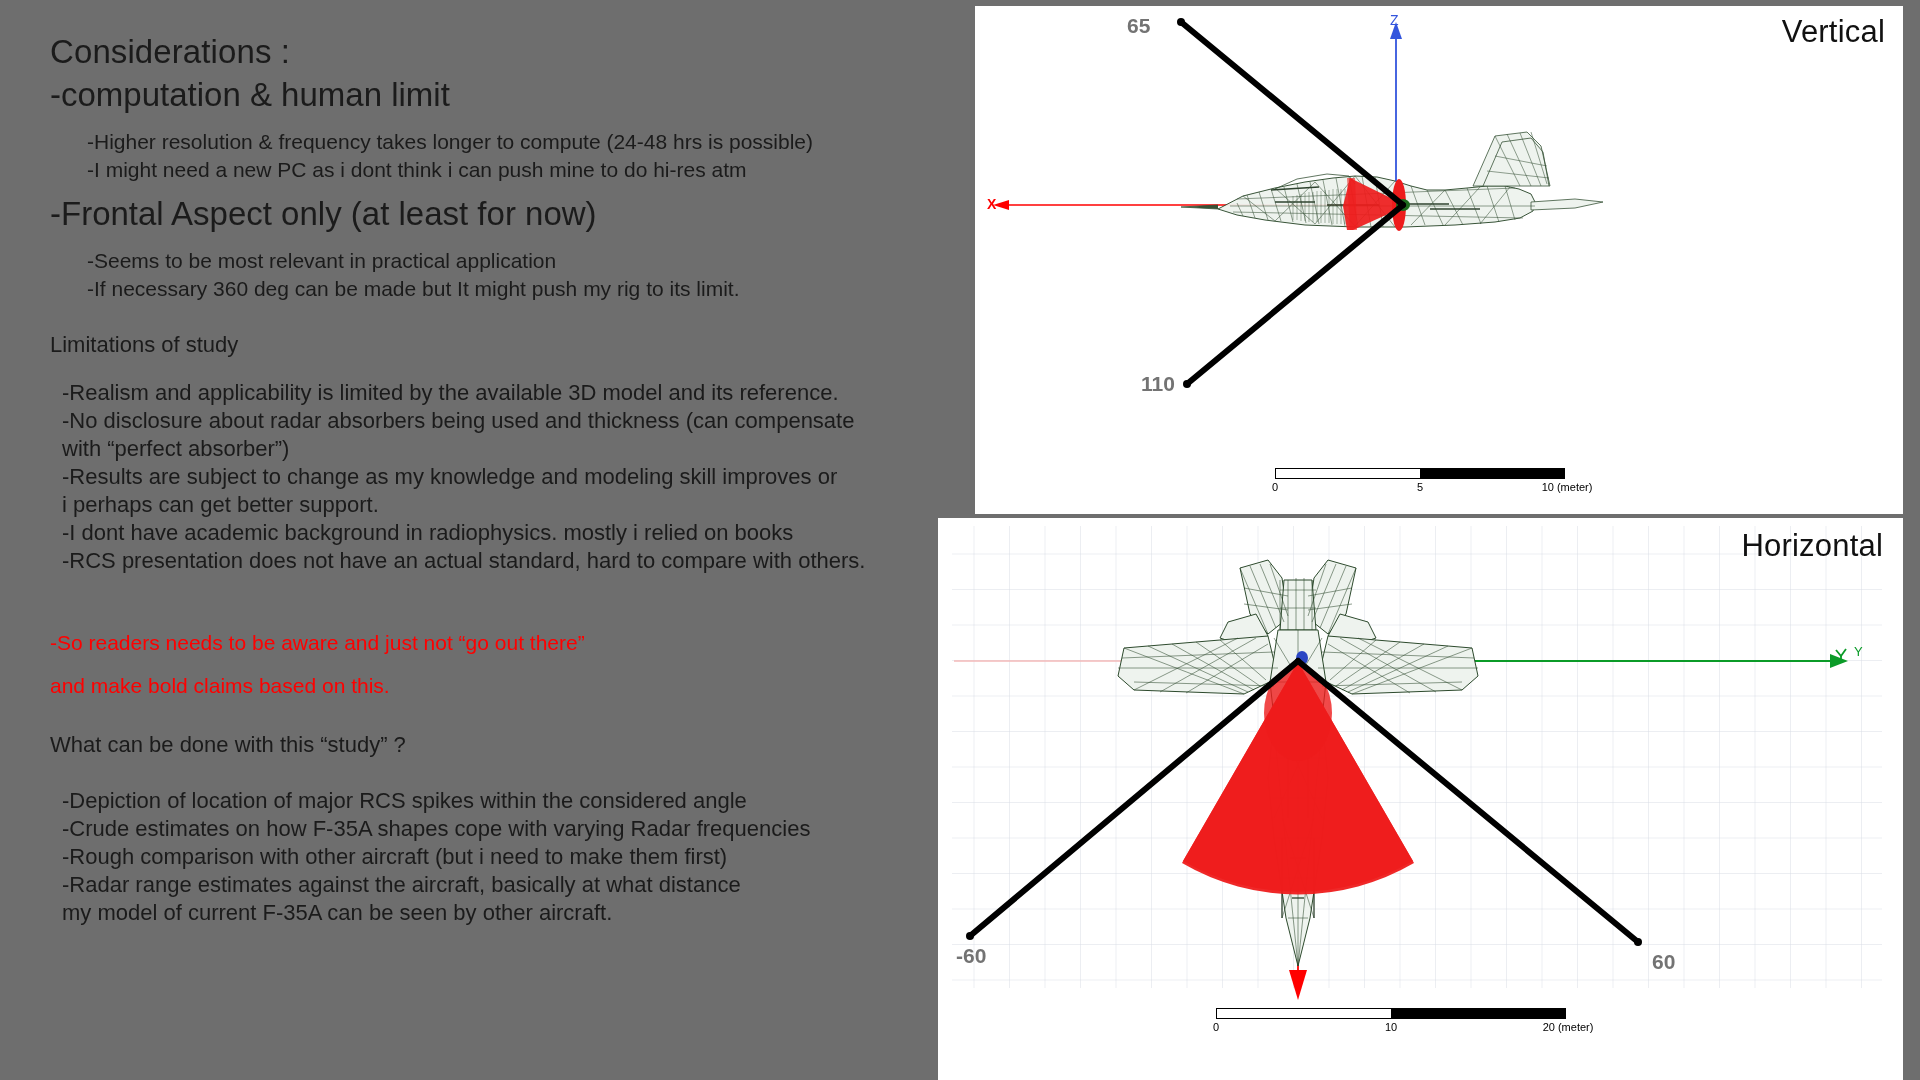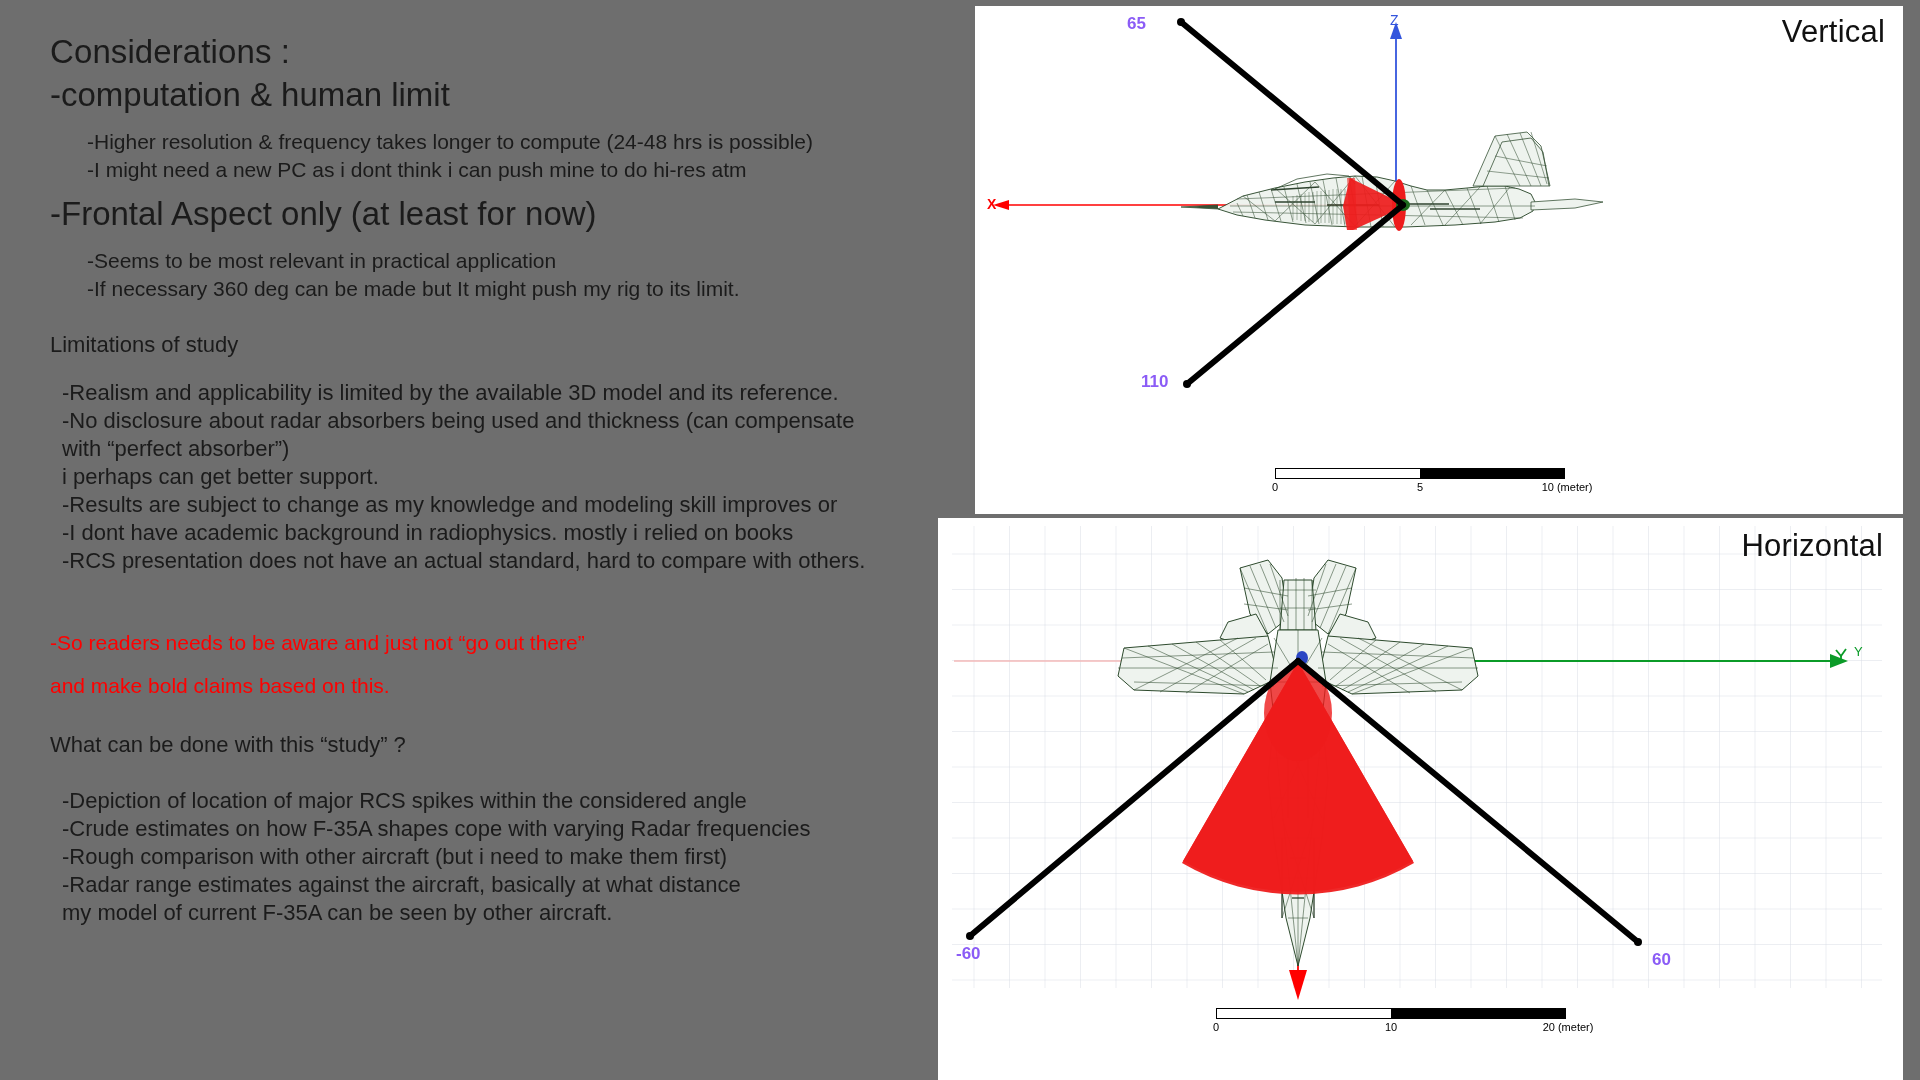--- a/index.html
+++ b/index.html
@@ -37,21 +37,21 @@
   .panel-title{
     position:absolute;right:18px;top:8px;
     font-size:31px;color:#111;font-weight:400;
     letter-spacing:.2px;
   }
   #panel-horizontal .panel-title{right:20px;top:10px;}
 
   .panel-svg{position:absolute;left:0;top:0;}
 
   .ang-label{
-    position:absolute;font-size:17px;font-weight:bold;color:#8b5cf6;
+    position:absolute;font-size:21px;font-weight:bold;color:#737373;
     font-family:"Liberation Sans",sans-serif;
   }
   
   .scalebar{position:absolute;}
   .sb-track{display:flex;height:11px;border:1.4px solid #000;box-sizing:border-box;}
   .sb-white{background:#fff;}
   .sb-black{background:#000;}
   .sb-ticks{position:relative;height:16px;}
   .sb-ticks span{position:absolute;top:2px;font-size:11px;color:#000;white-space:nowrap;}
   .sb-ticks .t0{left:0;transform:translateX(-50%);}
@@ -74,22 +74,22 @@
   <div class="sub">-Seems to be most relevant in practical application</div>
   <div class="sub">-If necessary 360 deg can be made but  It might push my rig to its limit.</div>
 
   <div class="sp-20"></div>
   <div class="h-sec">Limitations of study</div>
   <div class="sp-12"></div>
 
   <div class="body-line">-Realism and applicability is limited by the available 3D model and its reference.</div>
   <div class="body-line">-No disclosure about radar absorbers being used and thickness (can compensate</div>
   <div class="body-line">with “perfect absorber”)</div>
+  <div class="body-line">-Results are subject to change as my knowledge and modeling skill improves or</div>
   <div class="body-line">i perhaps can get better support.</div>
-  <div class="body-line">-Results are subject to change as my knowledge and modeling skill improves or</div>
   <div class="body-line">-I dont have academic background in radiophysics. mostly i relied on books</div>
   <div class="body-line">-RCS presentation does not have an actual standard, hard to compare with others.</div>
 
   <div class="sp-46"></div>
   <div class="red">-So readers needs to be aware and just not “go out there”</div>
   <div class="red">and make bold claims based on this.</div>
 
   <div class="sp-16"></div>
   <div class="h-sec">What can be done with this “study” ?</div>
   <div class="sp-20"></div>

